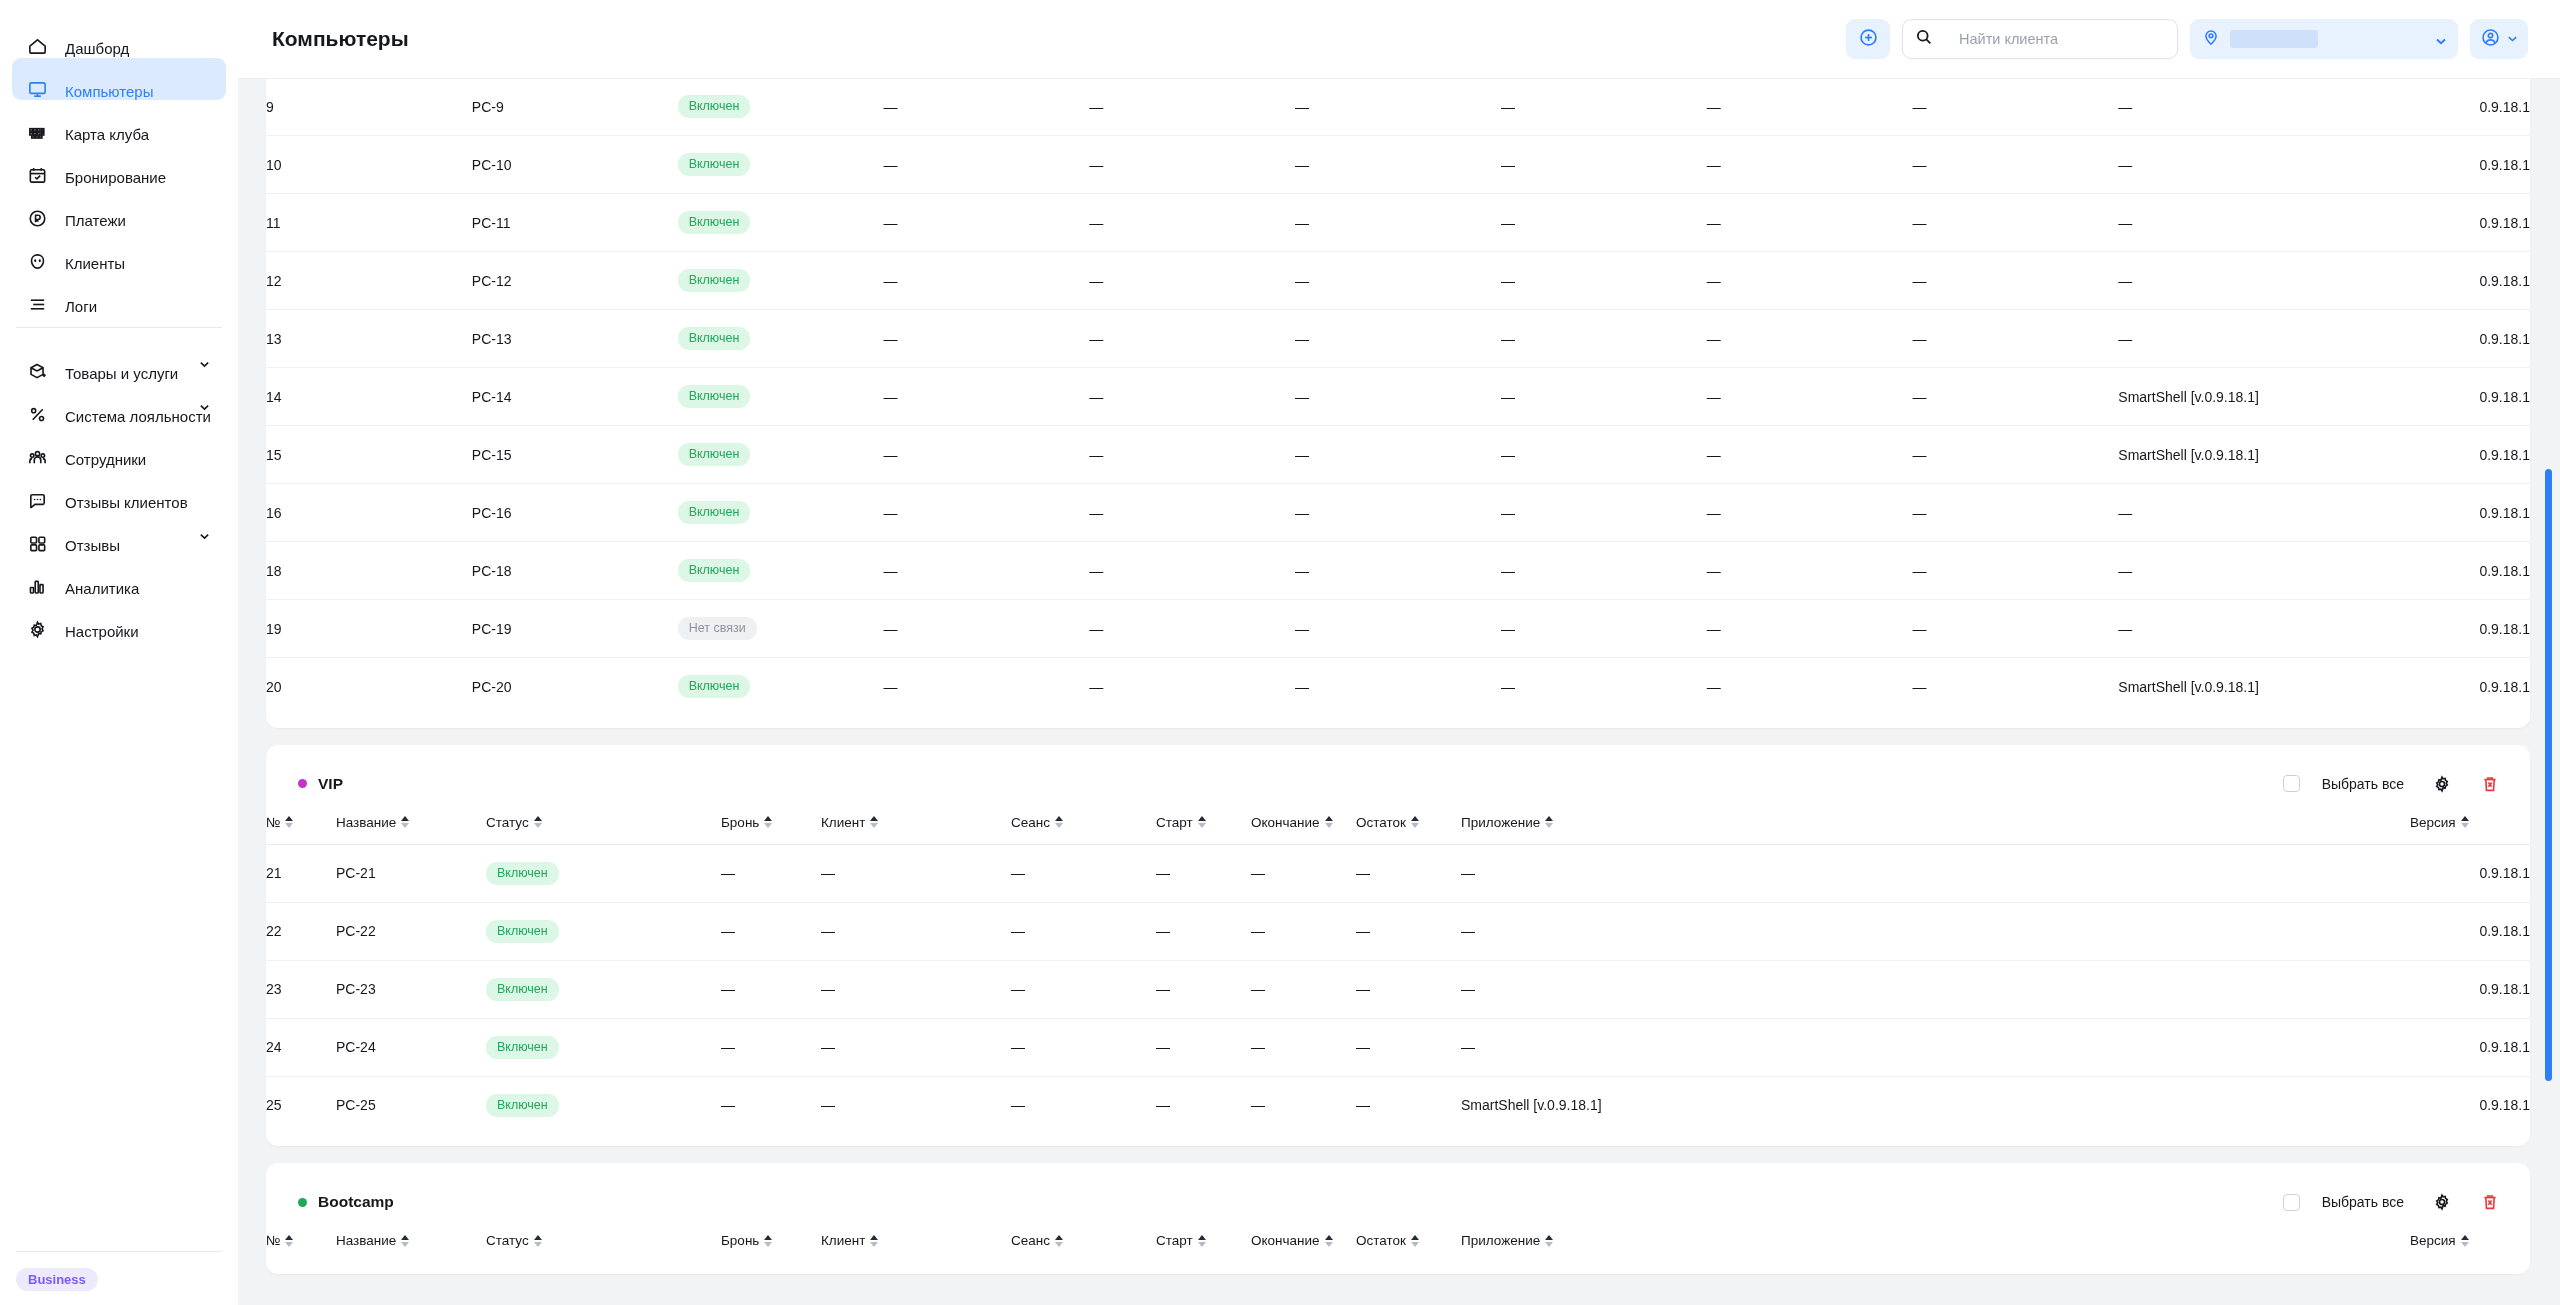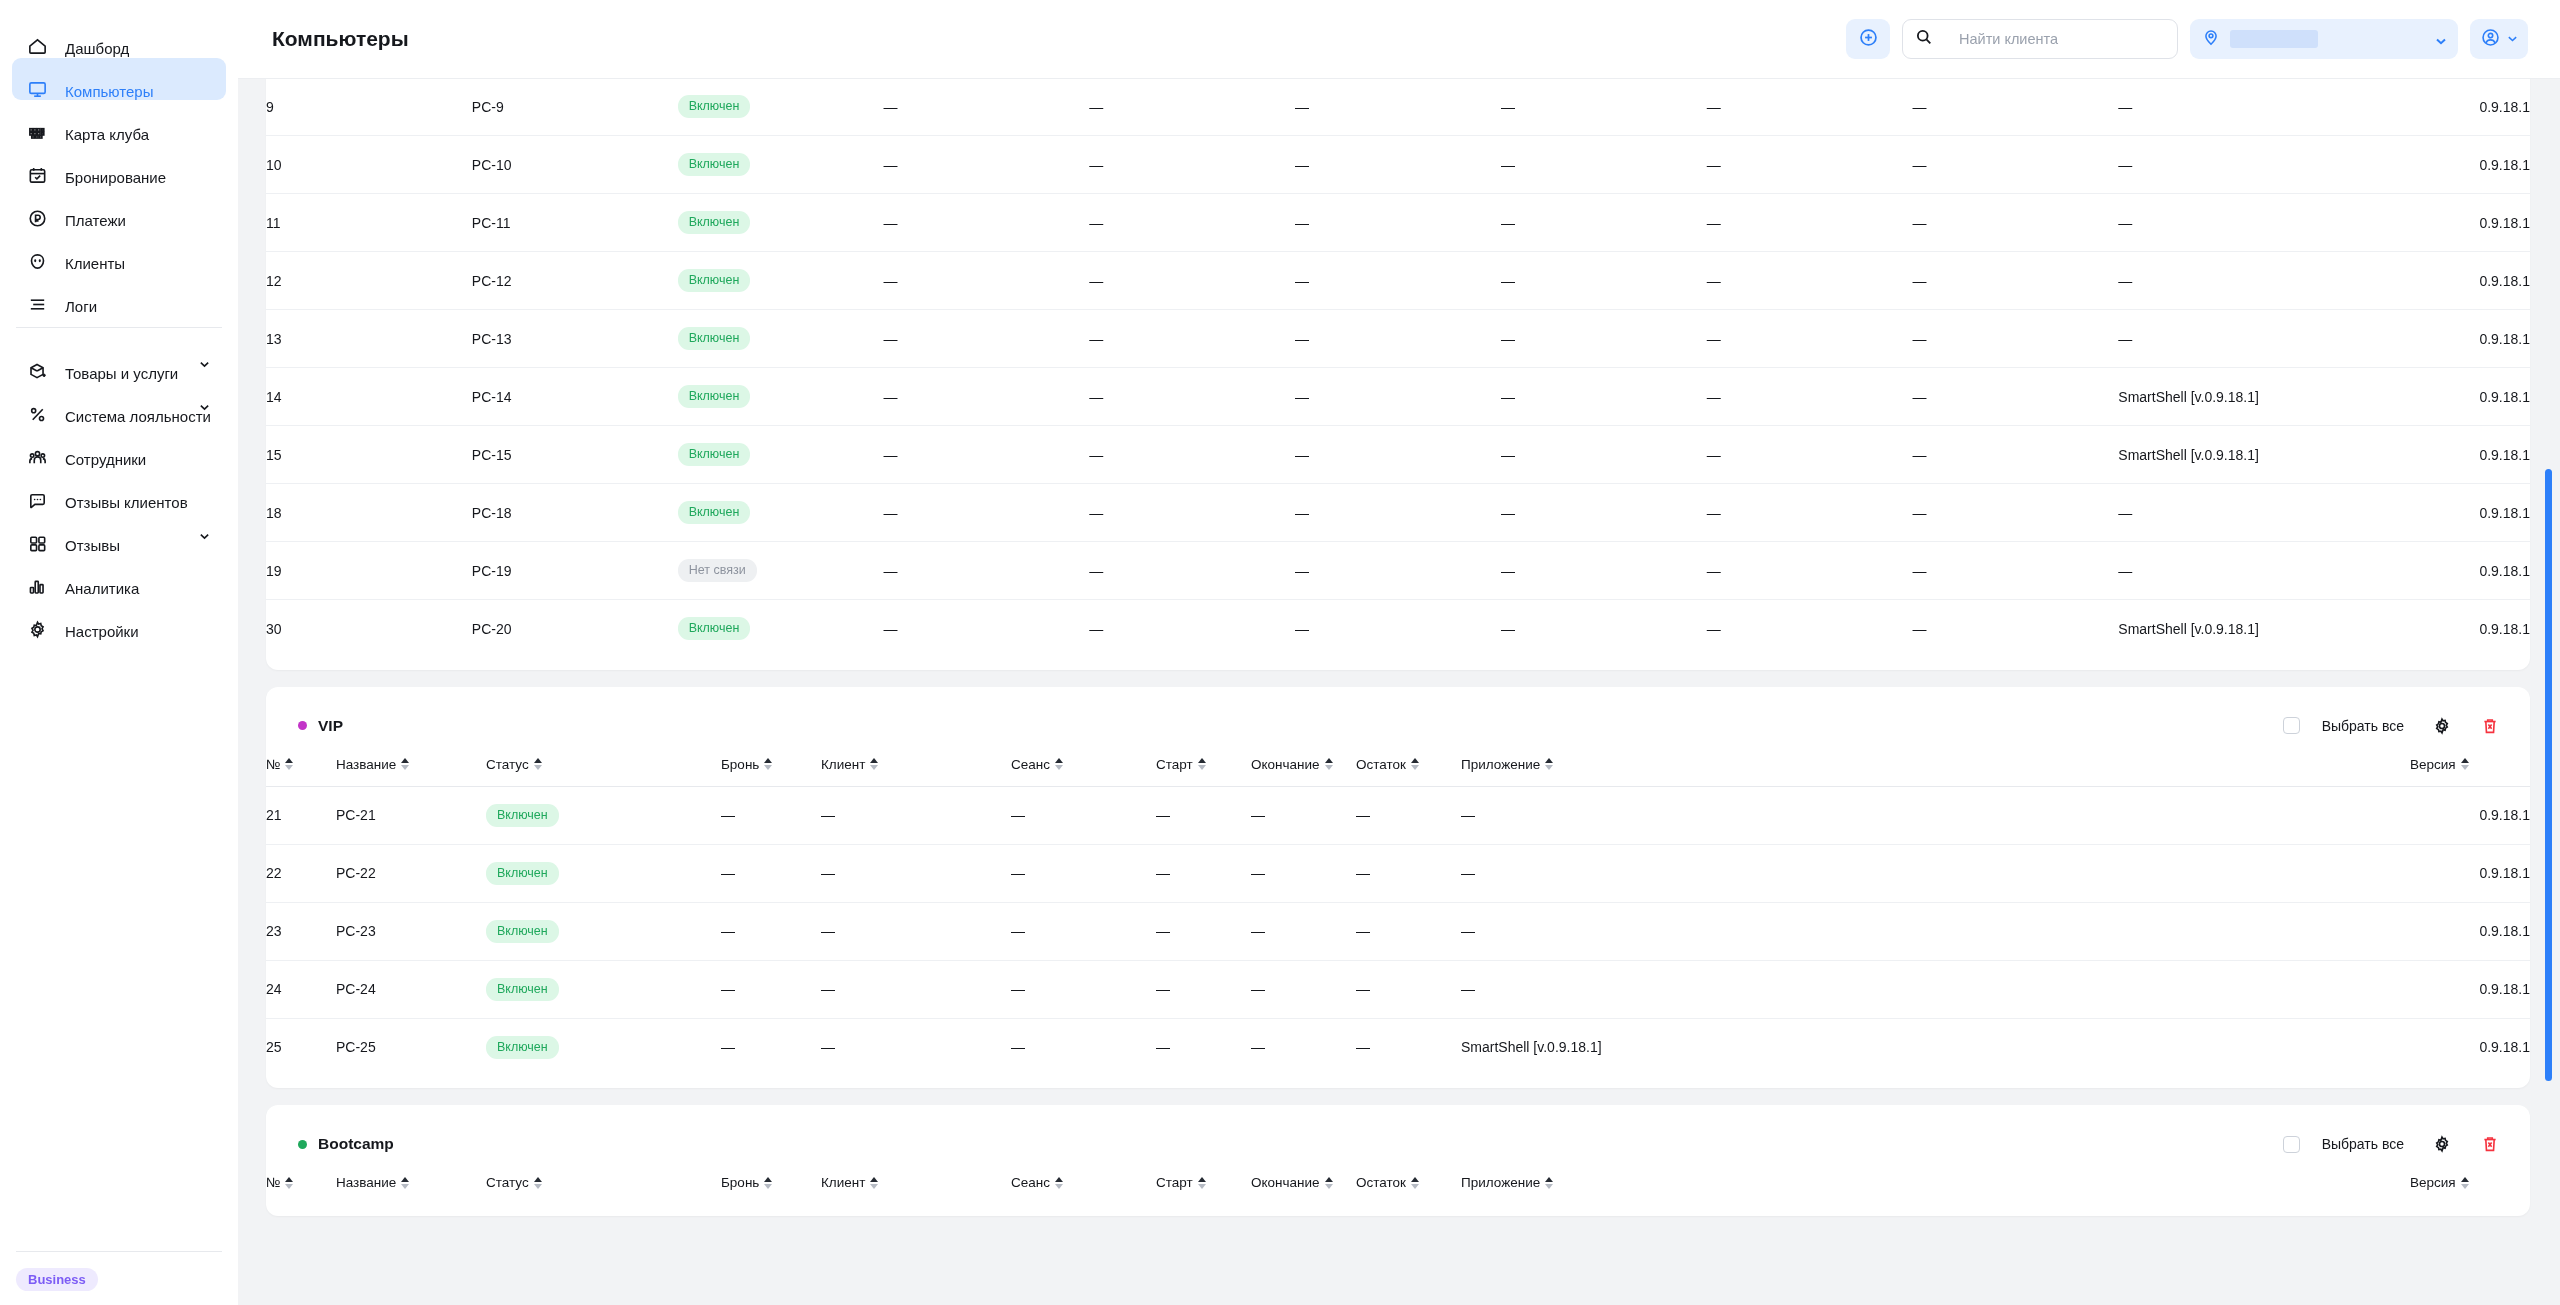--- a/index.html
+++ b/index.html
@@ -541,20 +541,33 @@
                   <td class="">—</td>
                   <td class="">—</td>
                   <td class="">—</td>
                   <td class="">—</td>
                   <td class="">—</td>
                   <td class="">—</td>
                   <td class="">SmartShell [v.0.9.18.1]</td>
                   <td class="pad-r">0.9.18.1</td>
                 </tr>
                 <tr>
+                  <td class="pad-l">16</td>
+                  <td>PC-16</td>
+                  <td><span class="pill on">Включен</span></td>
+                  <td class="">—</td>
+                  <td class="">—</td>
+                  <td class="">—</td>
+                  <td class="">—</td>
+                  <td class="">—</td>
+                  <td class="">—</td>
+                  <td class="">—</td>
+                  <td class="pad-r">0.9.18.1</td>
+                </tr>
+                <tr>
                   <td class="pad-l">18</td>
                   <td>PC-18</td>
                   <td><span class="pill on">Включен</span></td>
                   <td class="">—</td>
                   <td class="">—</td>
                   <td class="">—</td>
                   <td class="">—</td>
                   <td class="">—</td>
                   <td class="">—</td>
                   <td class="">—</td>
@@ -567,21 +580,21 @@
                   <td class="">—</td>
                   <td class="">—</td>
                   <td class="">—</td>
                   <td class="">—</td>
                   <td class="">—</td>
                   <td class="">—</td>
                   <td class="">—</td>
                   <td class="pad-r">0.9.18.1</td>
                 </tr>
                 <tr>
-                  <td class="pad-l">30</td>
+                  <td class="pad-l">20</td>
                   <td>PC-20</td>
                   <td><span class="pill on">Включен</span></td>
                   <td class="">—</td>
                   <td class="">—</td>
                   <td class="">—</td>
                   <td class="">—</td>
                   <td class="">—</td>
                   <td class="">—</td>
                   <td class="">SmartShell [v.0.9.18.1]</td>
                   <td class="pad-r">0.9.18.1</td>

